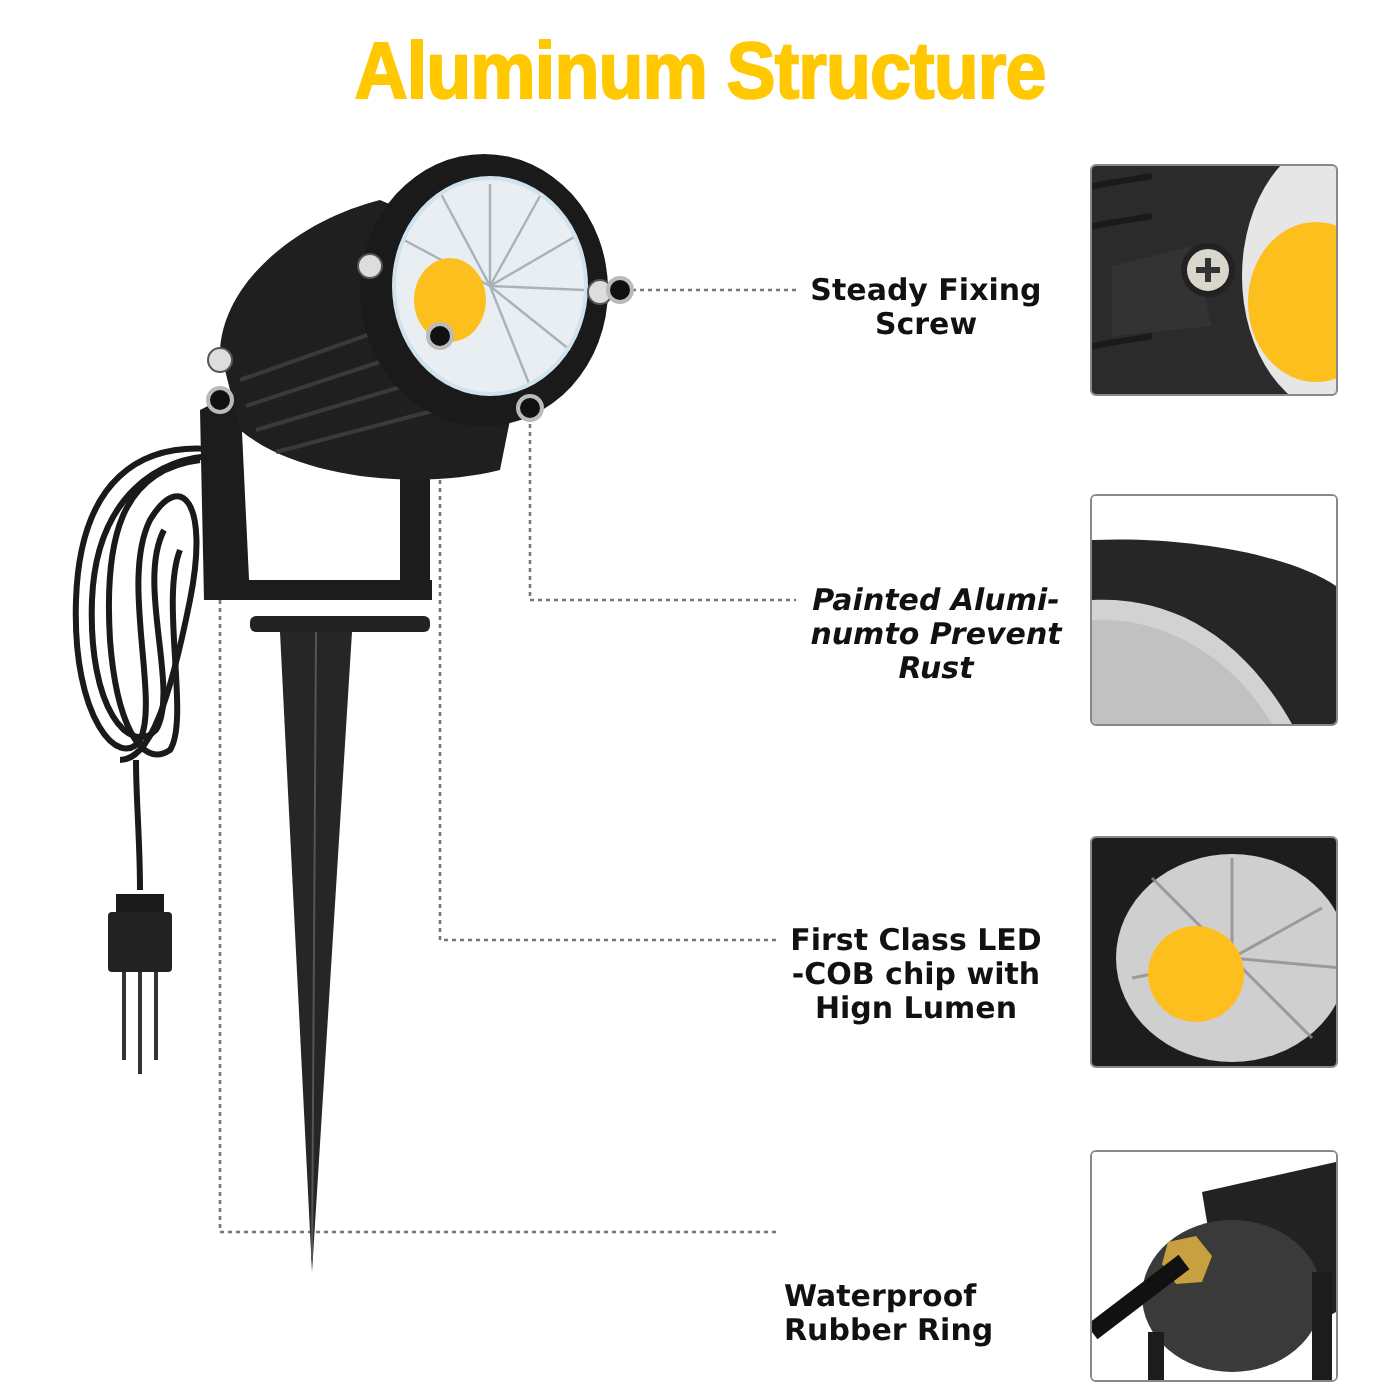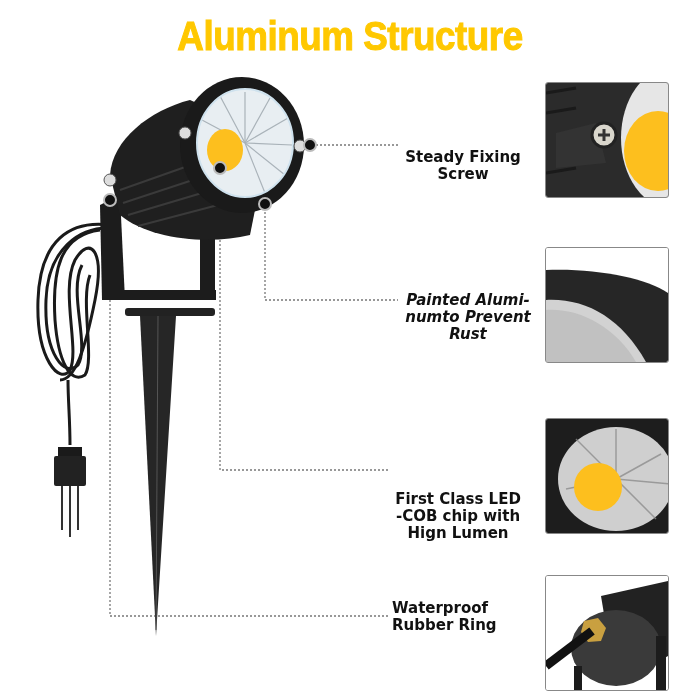--- a/index.html
+++ b/index.html
@@ -8,21 +8,21 @@
     position:absolute; left:0; top:14px; width:700px; text-align:center;
     font-family:"Liberation Sans", sans-serif; font-weight:bold; font-size:40px;
     color:#ffc800; letter-spacing:-0.5px; transform:scaleX(0.92);
     -webkit-text-stroke:1px #ffc800;
   }
   .product { position:absolute; left:0; top:0; }
   .label {
     position:absolute; font-family:"DejaVu Sans", sans-serif; font-weight:bold;
     font-size:15px; line-height:17px; color:#111; text-align:center; white-space:pre-line;
   }
-  .label.left { text-align:left; }
+  .label.left { text-align:left;margin-top:40px; }
   .thumb {
     position:absolute; left:545px; width:122px; height:114px; border:1px solid #888;
     border-radius:3px; overflow:hidden; background:#fff;
   }
   .thumb svg { display:block; }
 </style>
 </head>
 <body>
 
 <div class="title">Aluminum Structure</div>
@@ -97,26 +97,26 @@
   </g>
 
   <g fill="#111" stroke="#bbb" stroke-width="2">
     <circle cx="310" cy="145" r="6"></circle>
     <circle cx="265" cy="204" r="6"></circle>
     <circle cx="220" cy="168" r="6"></circle>
     <circle cx="110" cy="200" r="6"></circle>
   </g>
 </svg>
 
-<div class="label" style="left:398px; top:137px; width:130px;margin-top:12px;">Steady Fixing
+<div class="label" style="left:398px; top:137px; width:130px;">Steady Fixing
 Screw</div>
 <div class="label" style="left:398px; top:292px; width:140px;font-style:italic;">Painted Alumi-
 numto Prevent
 Rust</div>
-<div class="label" style="left:388px; top:462px; width:140px;margin-top:29px;">First Class LED
+<div class="label" style="left:388px; top:462px; width:140px;">First Class LED
 -COB chip with
 Hign Lumen</div>
 <div class="label left" style="left:392px; top:600px; width:140px;">Waterproof
 Rubber Ring</div>
 
 <div class="thumb" style="top:82px;">
   <svg width="122" height="114">
     <rect width="122" height="114" fill="#2b2b2b"></rect>
     <g stroke="#1a1a1a" stroke-width="3">
         <line x1="0" y1="10" x2="30" y2="5"></line>

